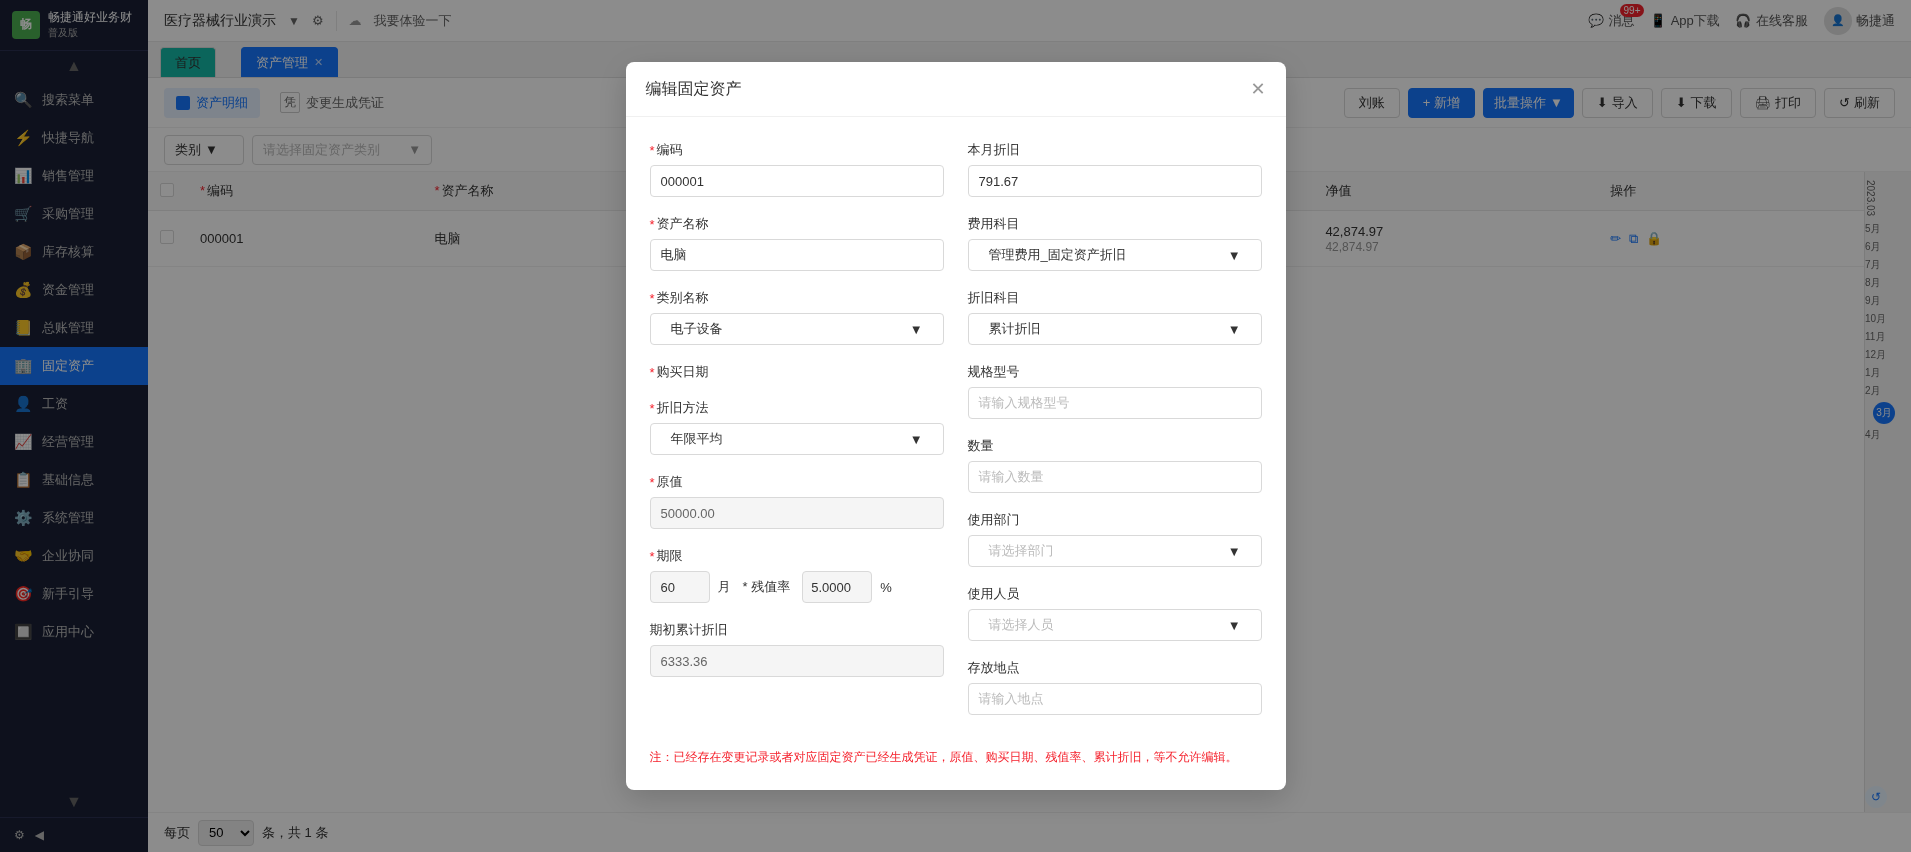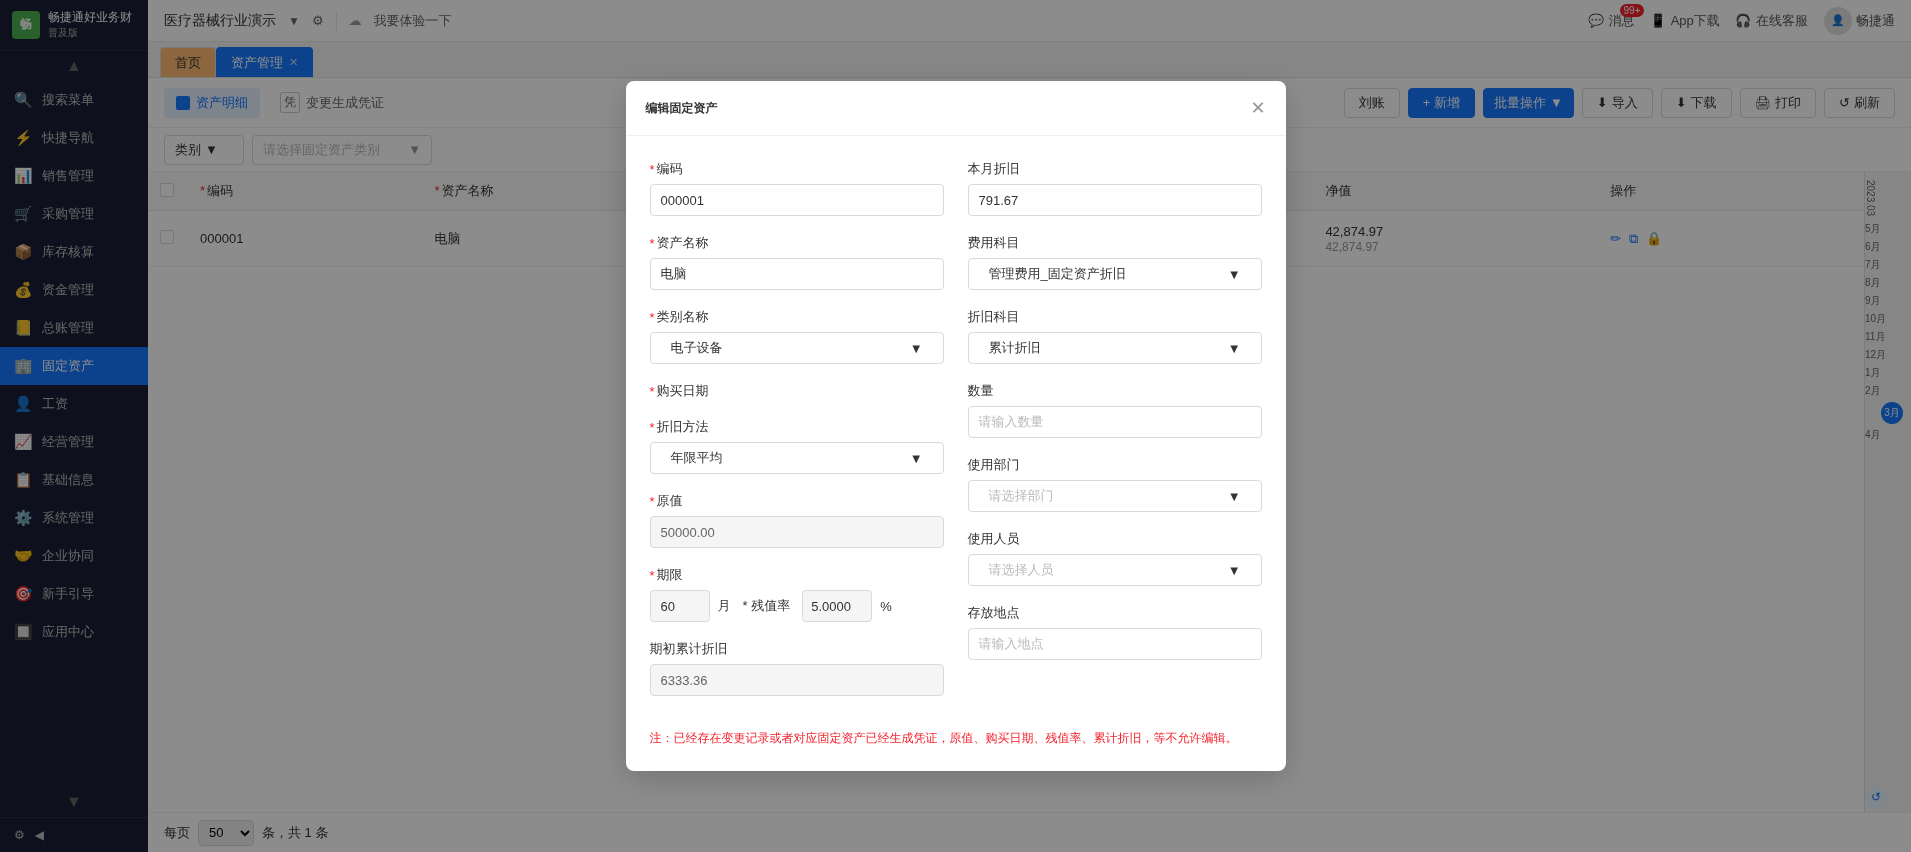--- a/index.html
+++ b/index.html
@@ -33,22 +33,22 @@
     .topbar-divider { width: 1px; height: 20px; background: #e8e8e8; }
     .topbar-experience { color: #666; font-size: 13px; cursor: pointer; display: flex; align-items: center; gap: 4px; }
     .topbar-right { margin-left: auto; display: flex; align-items: center; gap: 16px; }
     .topbar-btn { display: flex; align-items: center; gap: 4px; font-size: 13px; color: #555; cursor: pointer; position: relative; }
     .topbar-badge { background: #f5222d; color: white; font-size: 10px; padding: 1px 4px; border-radius: 8px; position: absolute; top: -8px; right: -10px; }
     .topbar-avatar { width: 28px; height: 28px; border-radius: 50%; background: #e0e0e0; display: flex; align-items: center; justify-content: center; font-size: 11px; color: #666; }
 
     
     .tabbar { height: 36px; background: #f5f5f5; display: flex; align-items: flex-end; padding: 0 12px; border-bottom: 1px solid #e0e0e0; }
     .tab { height: 30px; padding: 0 14px; display: flex; align-items: center; gap: 6px; cursor: pointer; font-size: 13px; color: #666; border: 1px solid #ddd; border-bottom: none; border-radius: 4px 4px 0 0; background: #f5f5f5; }
-    .tab.active { background: #1677ff; color: #fff; border-color: #1677ff; }
-    .tab-home { background: #fdba74; color: #333; border-color: #ddd; }
+    .tab.active { background: #1677ff; color: #fff; border-color: #1677ff; margin-left: 25px; }
+    .tab-home { background: #14b8a6; color: #333; border-color: #ddd; }
     .tab-close { font-size: 11px; cursor: pointer; opacity: 0.7; }
 
     
     .content-area { flex: 1; background: #fff; display: flex; flex-direction: column; overflow: hidden; position: relative; }
 
     
     .toolbar { height: 50px; display: flex; align-items: center; padding: 0 16px; gap: 8px; border-bottom: 1px solid #f0f0f0; }
     .toolbar-tab { display: flex; align-items: center; gap: 6px; padding: 6px 12px; border-radius: 4px; cursor: pointer; font-size: 13px; color: #666; }
     .toolbar-tab.active { background: #e6f0ff; color: #1677ff; }
     .toolbar-tab-icon { width: 14px; height: 14px; border-radius: 2px; background: #1677ff; display: flex; align-items: center; justify-content: center; }
@@ -72,21 +72,21 @@
     .action-btn { color: #1677ff; cursor: pointer; font-size: 13px; }
 
     
     .pagination { height: 40px; display: flex; align-items: center; padding: 0 16px; gap: 8px; border-top: 1px solid #f0f0f0; font-size: 13px; color: #333; }
     .page-select { height: 26px; border: 1px solid #d9d9d9; border-radius: 4px; padding: 0 6px; font-size: 13px; }
 
     
     .modal-overlay { position: fixed; top: 0; left: 0; right: 0; bottom: 0; background: rgba(0,0,0,0.45); z-index: 1000; display: flex; align-items: center; justify-content: center; }
     .modal { background: #fff; border-radius: 8px; width: 660px; box-shadow: 0 8px 32px rgba(0,0,0,0.18); overflow: hidden; }
     .modal-header { padding: 16px 20px; display: flex; align-items: center; justify-content: space-between; border-bottom: 1px solid #f0f0f0; }
-    .modal-title { font-size: 12px; font-weight: 700; color: #333; }
+    .modal-title { font-size: 16px; font-weight: 400; color: #333; }
     .modal-close { cursor: pointer; color: #999; font-size: 18px; }
     .modal-body { padding: 24px 24px 16px; }
     .modal-row { display: flex; gap: 24px; margin-bottom: 18px; }
     .modal-field { flex: 1; display: flex; flex-direction: column; gap: 6px; }
     .field-label { font-size: 13px; color: #333; display: flex; align-items: center; }
     .field-input { height: 32px; border: 1px solid #d9d9d9; border-radius: 4px; padding: 0 10px; font-size: 13px; color: #333; width: 100%; background: #fff; display: flex; align-items: center; }
     .field-input.disabled { background: #f5f5f5; color: #666; }
     .field-select { height: 32px; border: 1px solid #d9d9d9; border-radius: 4px; padding: 0 20px; font-size: 13px; color: #333; width: 100%; background: #fff; display: flex; align-items: center; justify-content: space-between; cursor: pointer; }
     .field-select-placeholder { color: #bbb; }
     .period-row { display: flex; align-items: center; gap: 8px; }
@@ -338,21 +338,21 @@
           <div style="font-size:10px;color:#666;padding:2px 0;">5月</div>
           <div style="font-size:10px;color:#666;padding:2px 0;">6月</div>
           <div style="font-size:10px;color:#666;padding:2px 0;">7月</div>
           <div style="font-size:10px;color:#666;padding:2px 0;">8月</div>
           <div style="font-size:10px;color:#666;padding:2px 0;">9月</div>
           <div style="font-size:10px;color:#666;padding:2px 0;">10月</div>
           <div style="font-size:10px;color:#666;padding:2px 0;">11月</div>
           <div style="font-size:10px;color:#666;padding:2px 0;">12月</div>
           <div style="font-size:10px;color:#666;padding:2px 0;">1月</div>
           <div style="font-size:10px;color:#666;padding:2px 0;">2月</div>
-          <div style="background:#1677ff;border-radius:50%;width:22px;height:22px;display:flex;align-items:center;justify-content:center;font-size:10px;color:#fff;margin:2px 16px;">3月</div>
+          <div style="background:#1677ff;border-radius:50%;width:22px;height:22px;display:flex;align-items:center;justify-content:center;font-size:10px;color:#fff;margin:2px 8px;">3月</div>
           <div style="font-size:10px;color:#666;padding:2px 0;">4月</div>
           <div style="margin-top:auto;width:22px;height:22px;border-radius:50%;background:#e8f4ff;display:flex;align-items:center;justify-content:center;cursor:pointer;">
             <span style="font-size:12px;color:#1677ff;">↺</span>
           </div>
         </div>
       </div>
 
       <div class="pagination">
         <span>每页</span>
         <select class="page-select">
@@ -494,20 +494,28 @@
           <div class="modal-row">
             <div class="modal-field">
               <div class="field-label">折旧科目</div>
               <div class="field-select">
                 <span>累计折旧</span>
                 <span>▼</span>
               </div>
             </div>
           </div>
 
+          <div class="modal-row">
+            <div class="modal-field">
+              <div class="field-label">规格型号</div>
+              <div class="field-input">
+                <span style="color:#bbb;">请输入规格型号</span>
+              </div>
+            </div>
+          </div>
 
           <div class="modal-row">
             <div class="modal-field">
               <div class="field-label">数量</div>
               <div class="field-input">
                 <span style="color:#bbb;">请输入数量</span>
               </div>
             </div>
           </div>
 

